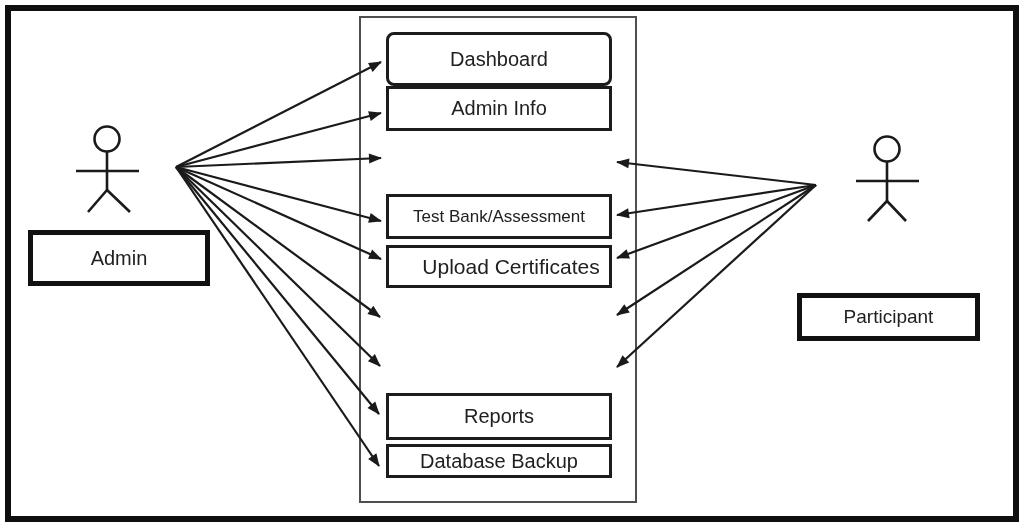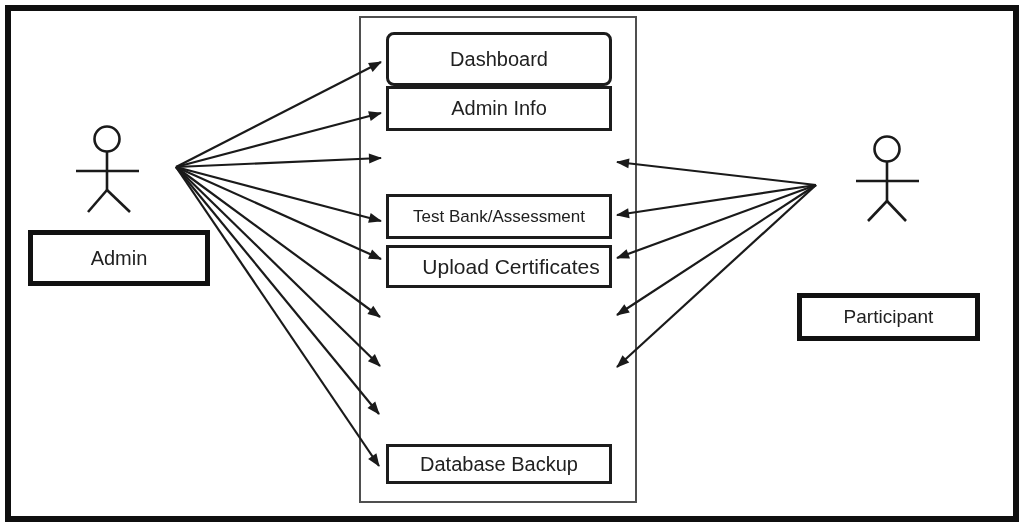--- a/index.html
+++ b/index.html
@@ -46,21 +46,24 @@
   </div>
   <div class="usecase" style="top:86px;height:45px;">
     <span>Admin Info</span>
   </div>
   <div class="usecase uc-small" style="top:194px;height:45px;">
     <span>Test Bank/Assessment</span>
   </div>
   <div class="usecase uc-large" style="top:245px;height:43px;padding-left:24px;">
     <span>Upload Certificates</span>
   </div>
-  <div class="usecase" style="top:444px;height:40px;">
+  <div class="usecase" style="top:393px;height:47px;">
+    <span>Reports</span>
+  </div>
+  <div class="usecase" style="top:444px;height:34px;">
     <span>Database Backup</span>
   </div>
 
   <div class="actor-label" style="left:28px;top:230px;width:182px;height:56px;">
     <span>Admin</span>
   </div>
   <div class="actor-label" style="left:797px;top:245px;width:183px;height:48px;font-size:19px;margin-top:48px;">
     <span>Participant</span>
   </div>
 

